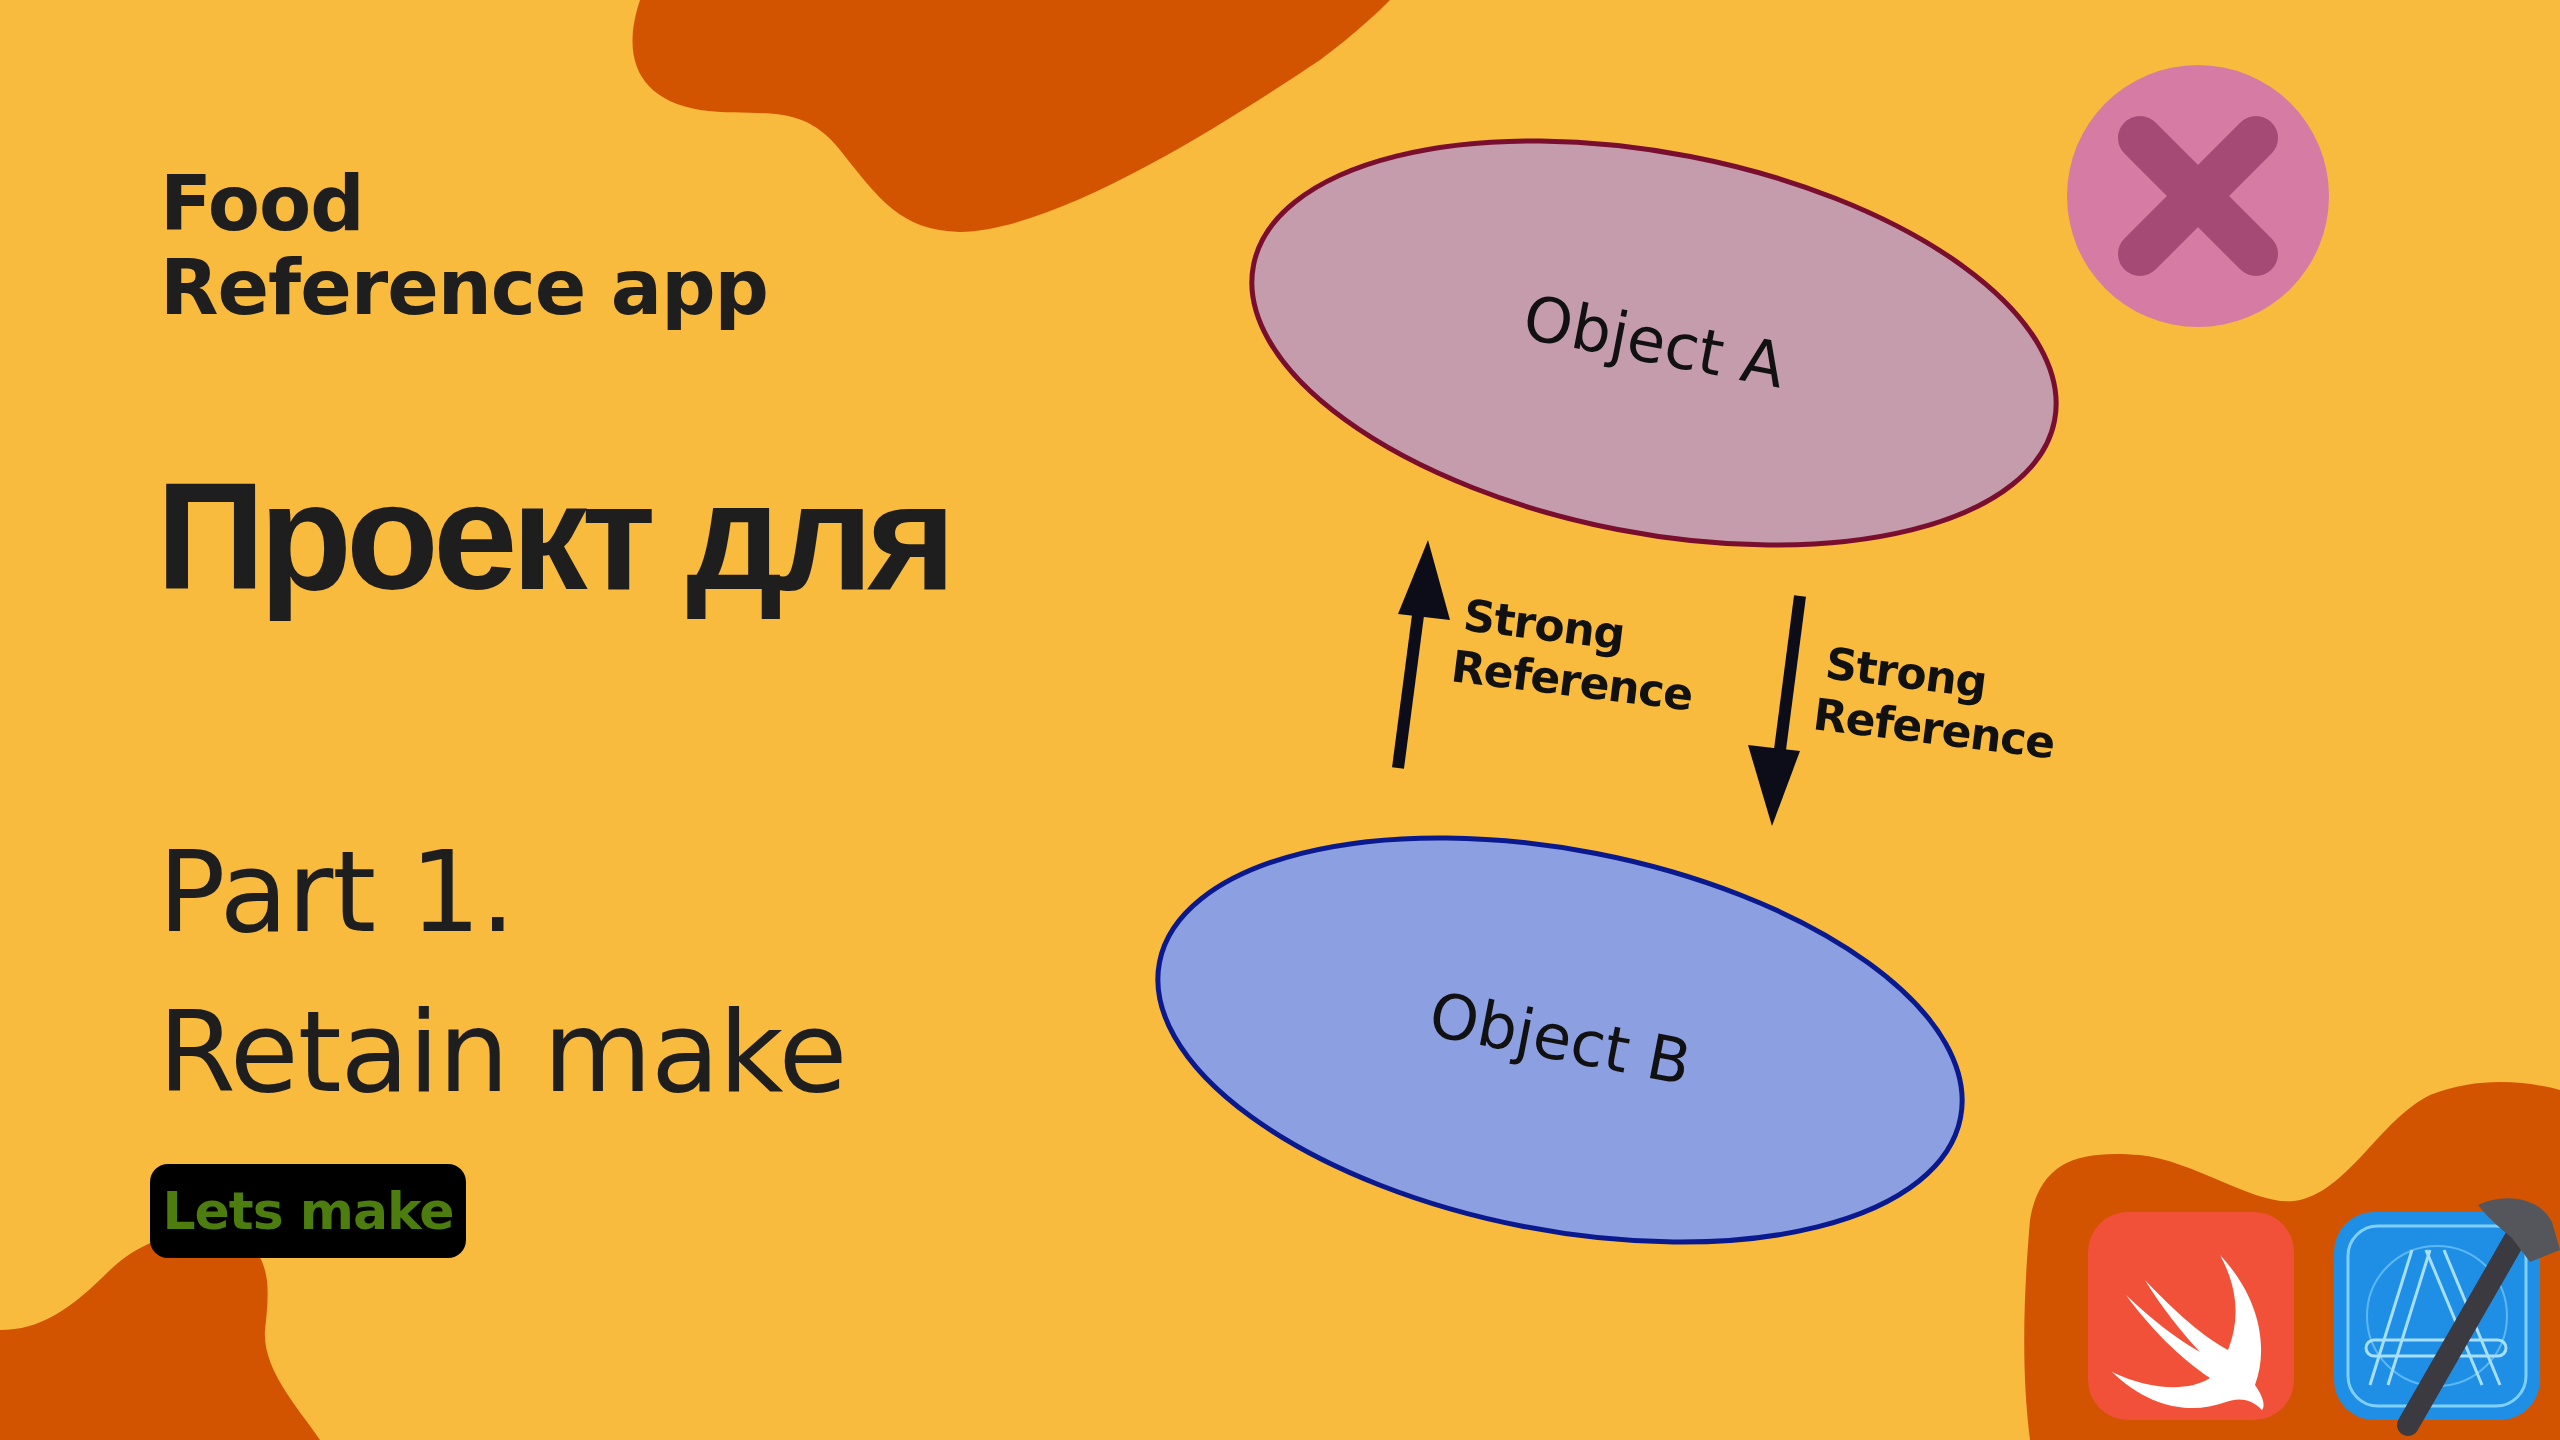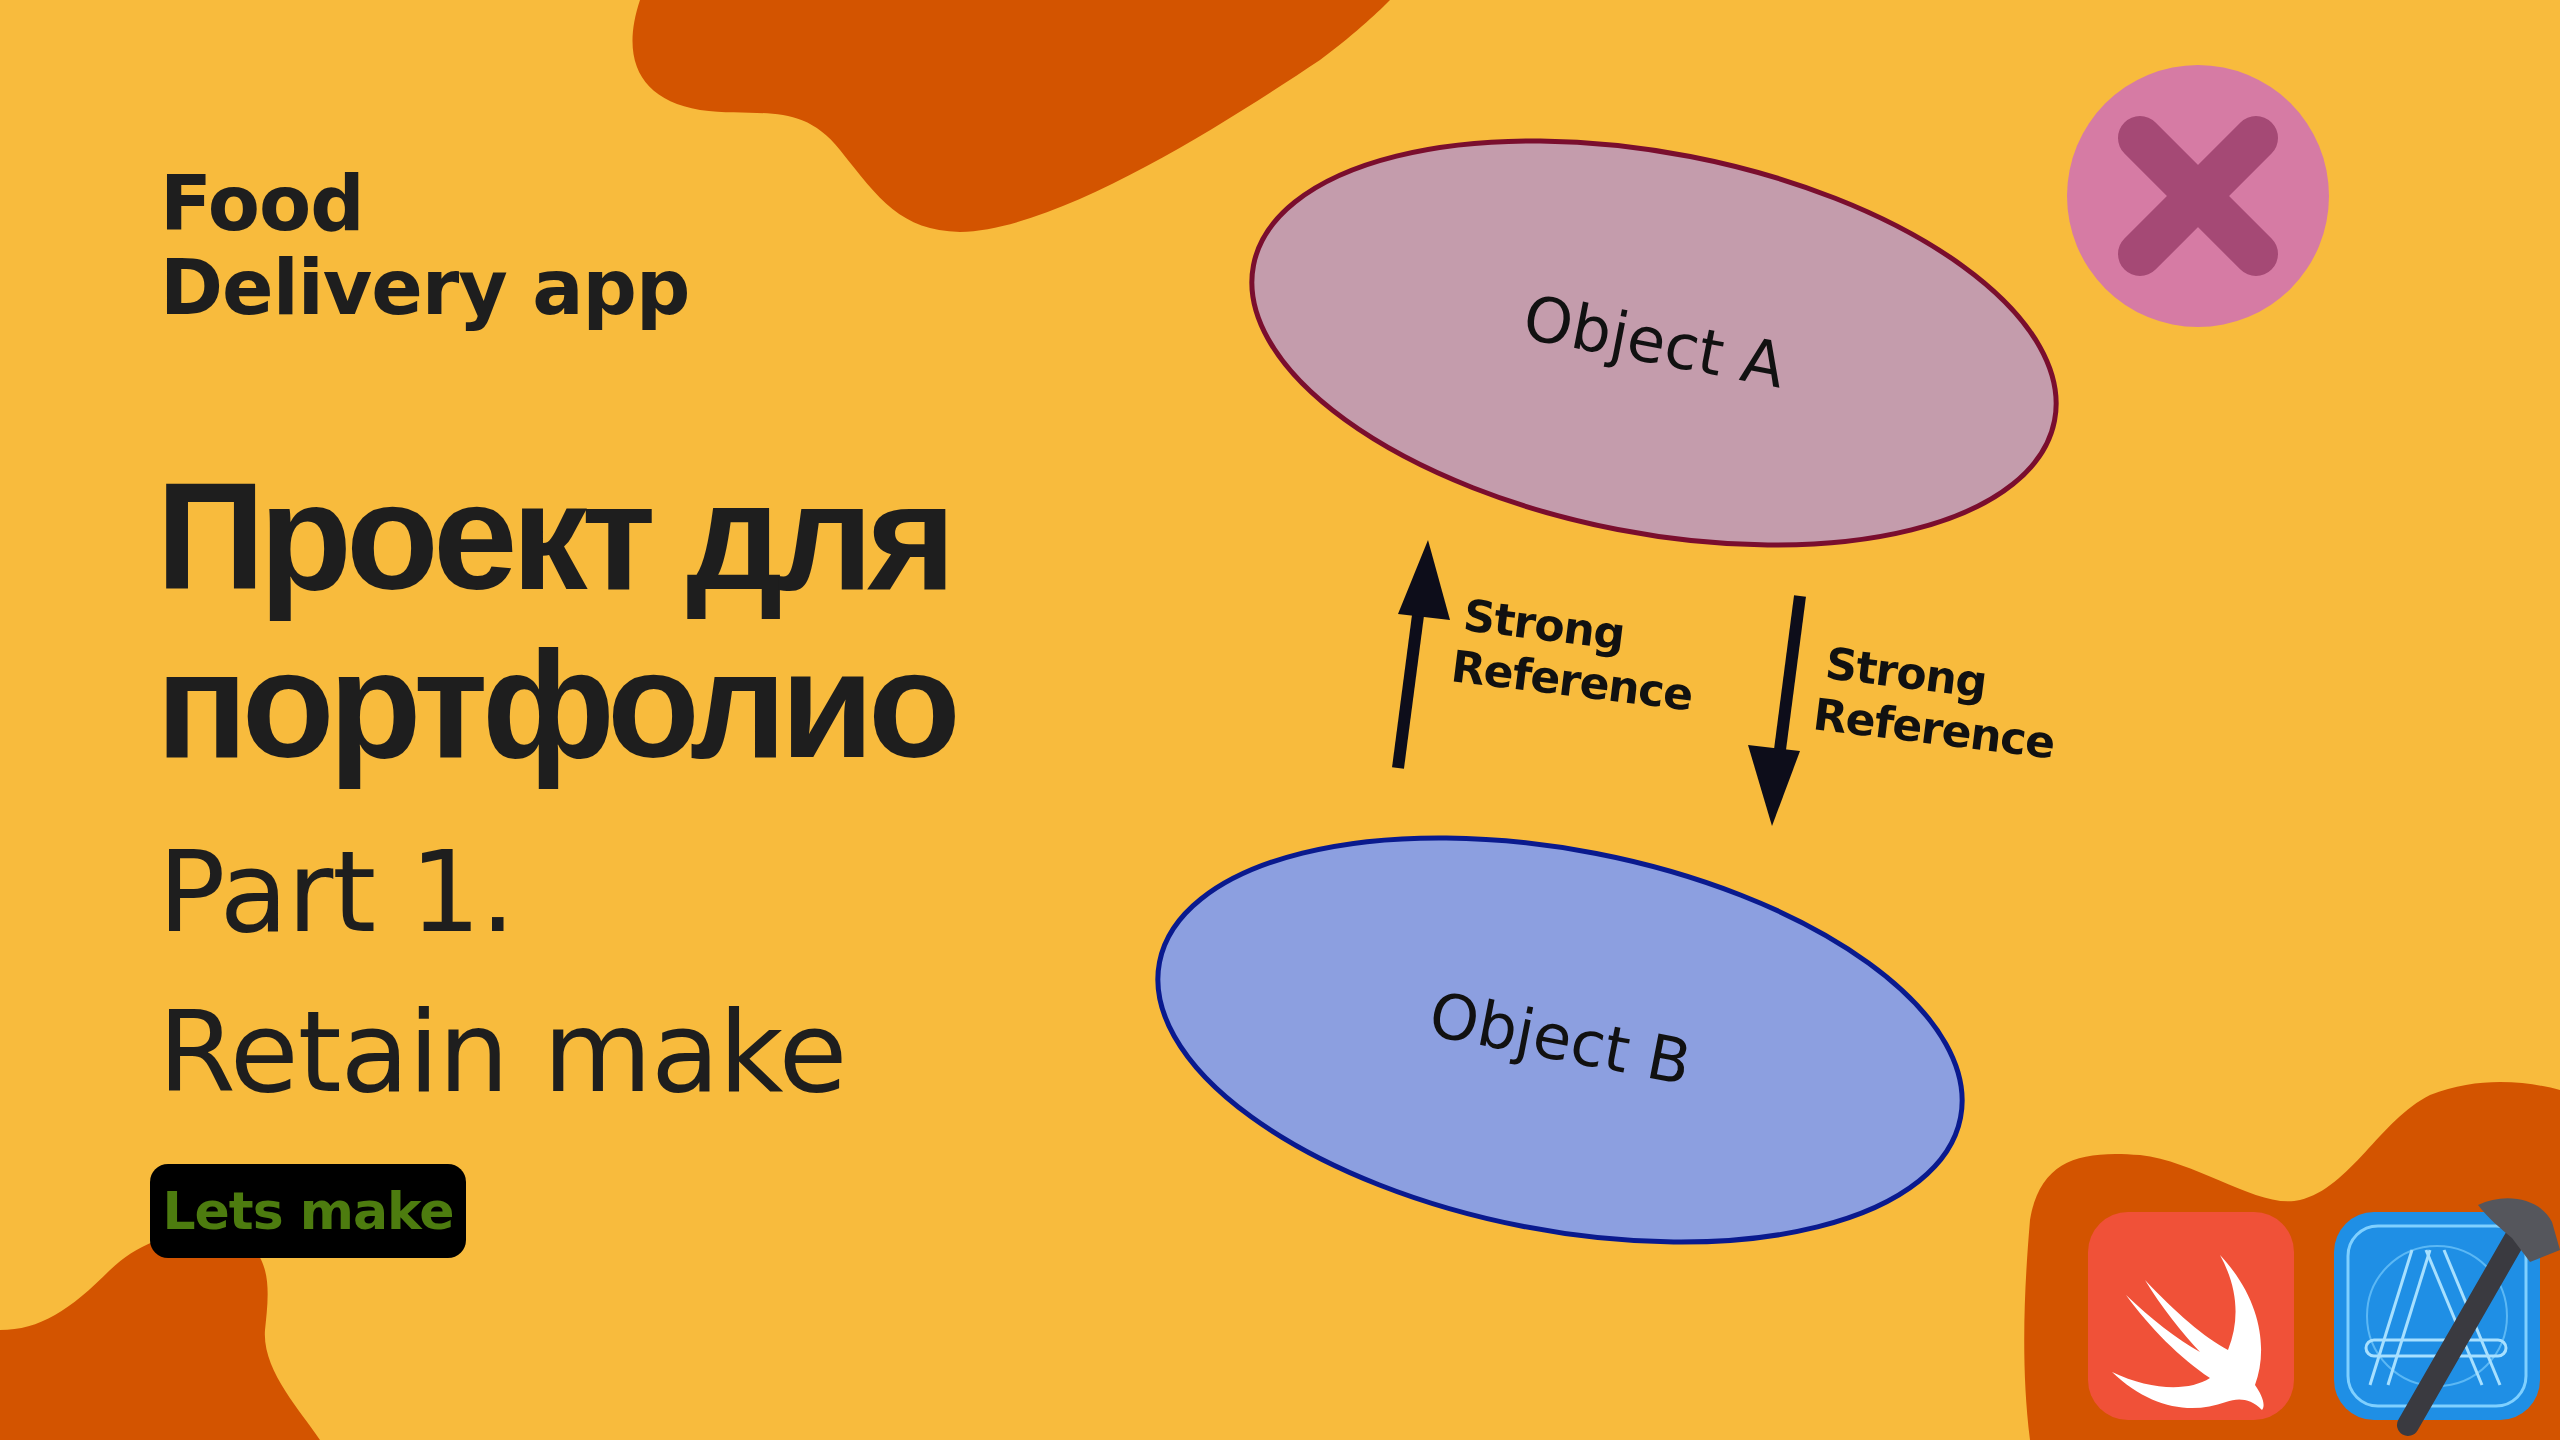--- a/index.html
+++ b/index.html
@@ -16,26 +16,25 @@
 <body>
 
 <svg class="layer" viewBox="0 0 2560 1440">
   <path fill="#D35400" d="M640,0 C620,60 640,100 700,110 C760,118 800,100 840,150 C880,200 900,230 960,232 C1060,230 1230,120 1320,60 C1360,30 1380,10 1390,0 Z"></path>
   <path fill="#D35400" d="M0,1330 C40,1330 70,1310 110,1270 C150,1232 200,1225 240,1240 C275,1255 268,1300 265,1330 C262,1370 300,1410 320,1440 L0,1440 Z"></path>
   <path fill="#D35400" d="M2030,1440 C2020,1360 2025,1280 2030,1220 C2040,1160 2080,1150 2140,1155 C2200,1162 2260,1210 2300,1200 C2350,1188 2380,1120 2430,1095 C2480,1075 2530,1082 2560,1090 L2560,1440 Z"></path>
 </svg>
 
 <div class="txt subtitle">
   <div>Food</div>
-  <div>Delivery app</div>
+  <div>Reference app</div>
 </div>
 
 <div class="txt headline">
   <div>Проект для</div>
-  <div>портфолио</div>
 </div>
 
 <div class="txt part">
   <div>Part 1.</div>
   <div>Retain make</div>
 </div>
 
 <div class="btn">Lets make</div>
 
 <svg class="layer" viewBox="0 0 2560 1440">

